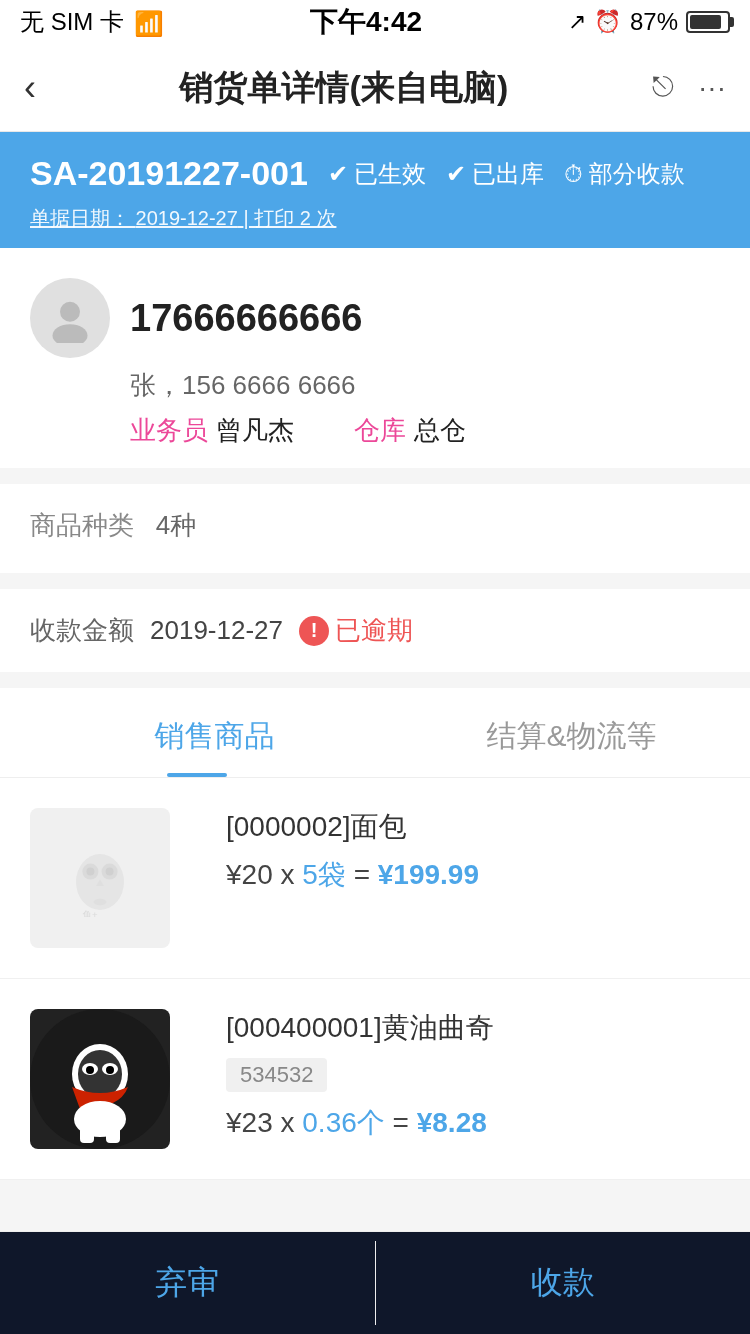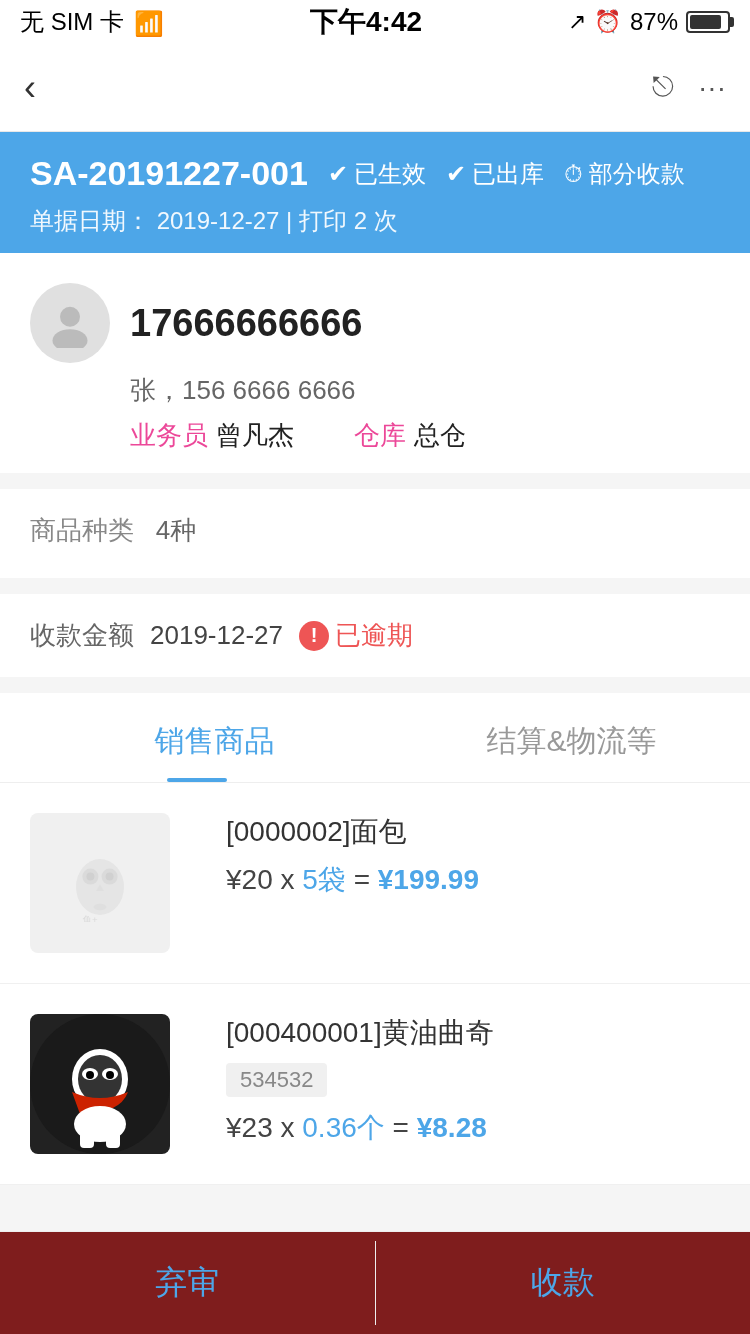--- a/index.html
+++ b/index.html
@@ -68,21 +68,21 @@
       display: flex; align-items: center; gap: 20px; margin-bottom: 12px;
     }
     .order-id {
       font-size: 34px; font-weight: 700; color: #fff;
     }
     .status-badge {
       display: flex; align-items: center; gap: 6px;
       font-size: 24px; color: #fff;
     }
     .order-date-row {
-      font-size: 24px; color: rgba(255,255,255,0.92);
+      font-size: 20px; color: rgba(255,255,255,0.92); text-decoration: underline;
     }
 
     
     .customer-section {
       background: #fff;
       padding: 30px 30px 20px;
       margin-bottom: 0;
     }
     .customer-row {
       display: flex; align-items: center; gap: 20px; margin-bottom: 10px;
@@ -207,21 +207,21 @@
     }
     .product-price { font-size: 28px; color: #444; }
     .product-price .qty { color: #4da6e8; }
     .product-price .total { color: #4da6e8; font-weight: 600; }
 
     
     .bottom-bar {
       position: fixed;
       bottom: 0; left: 0; width: 750px;
       height: 103px;
-      background: #7f1d1d;
+      background: #0f172a;
       border-top: 1px solid #eee;
       display: flex; align-items: center;
     }
     .bottom-btn {
       flex: 1; text-align: center;
       font-size: 32px;
       color: #4da6e8;
       cursor: pointer;
       padding: 20px 0;
     }
@@ -244,20 +244,21 @@
     <span style="font-size:24px;">87%</span>
     <div class="battery-block">
       <div class="battery-fill"></div>
       <div class="battery-tip"></div>
     </div>
   </div>
 </div>
 
 <div class="nav-bar">
   <span class="nav-back">‹</span>
+  <span class="nav-title">销货单详情(来自电脑)</span>
   <div class="nav-actions">
     <span class="nav-action-icon">⎋</span>
     <span class="nav-action-icon">···</span>
   </div>
 </div>
 
 <div class="order-header">
   <div class="order-id-row">
     <span class="order-id">SA-20191227-001</span>
     <span class="status-badge">

